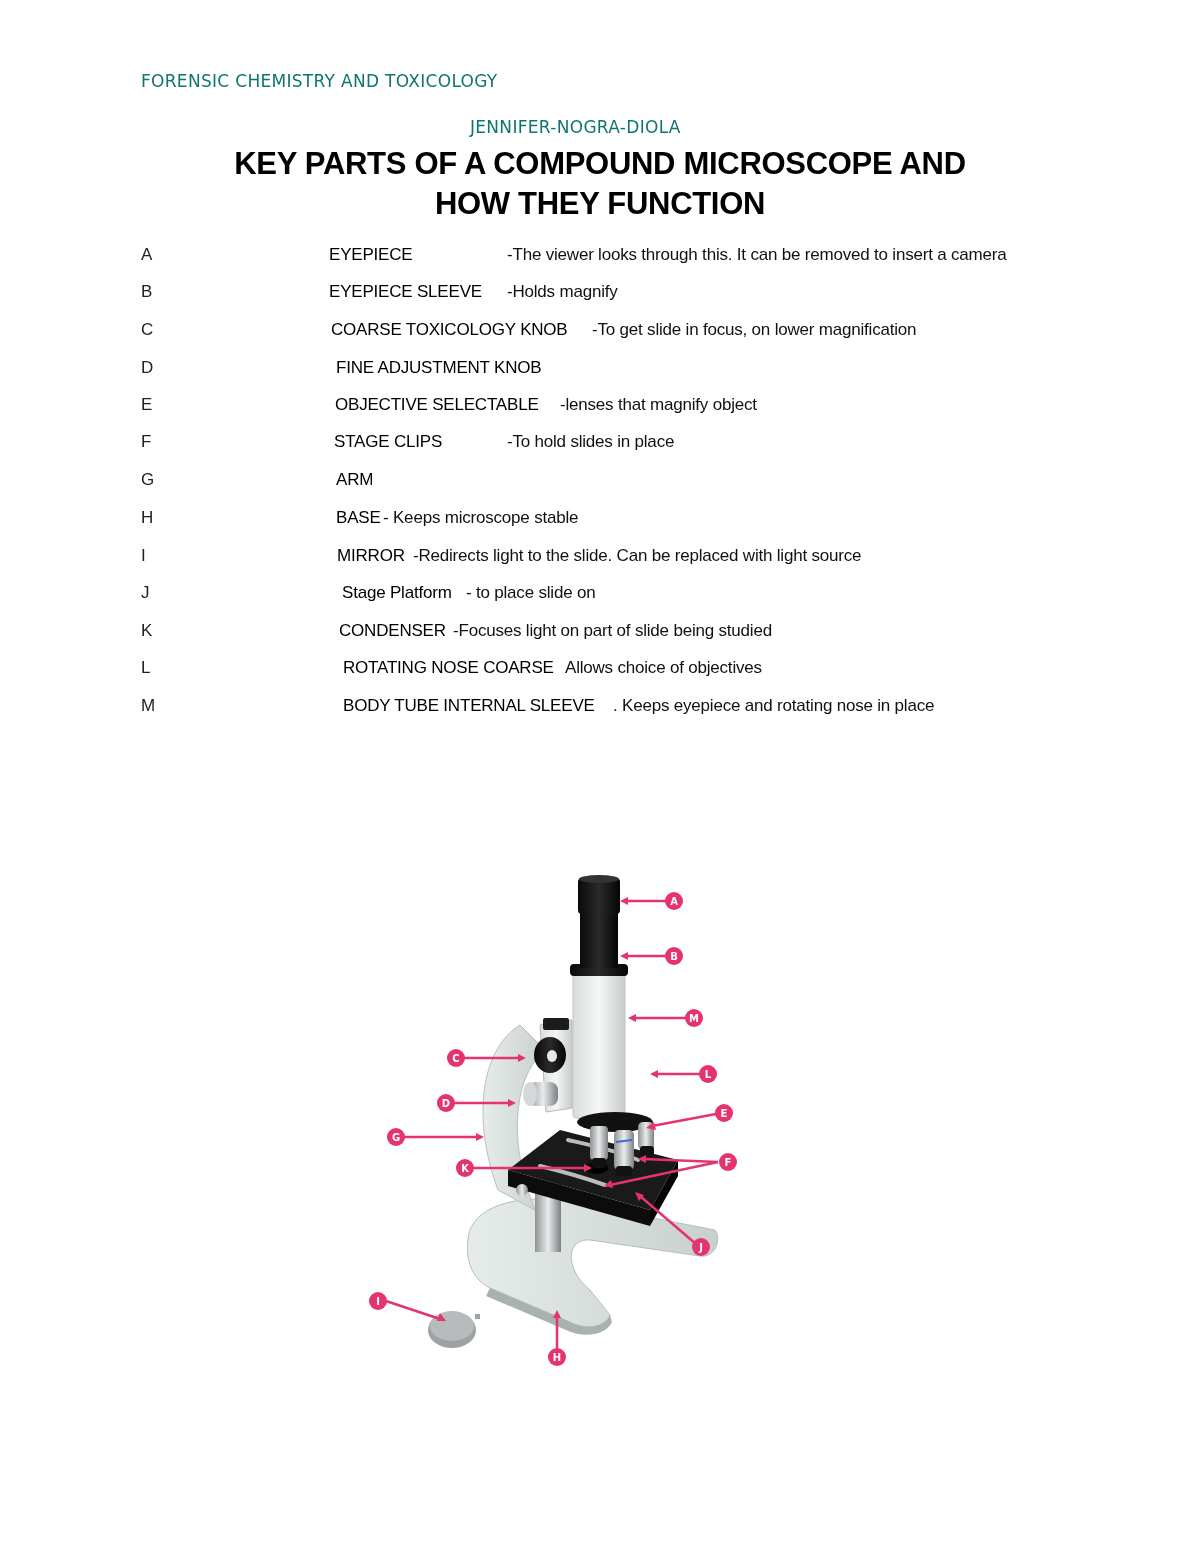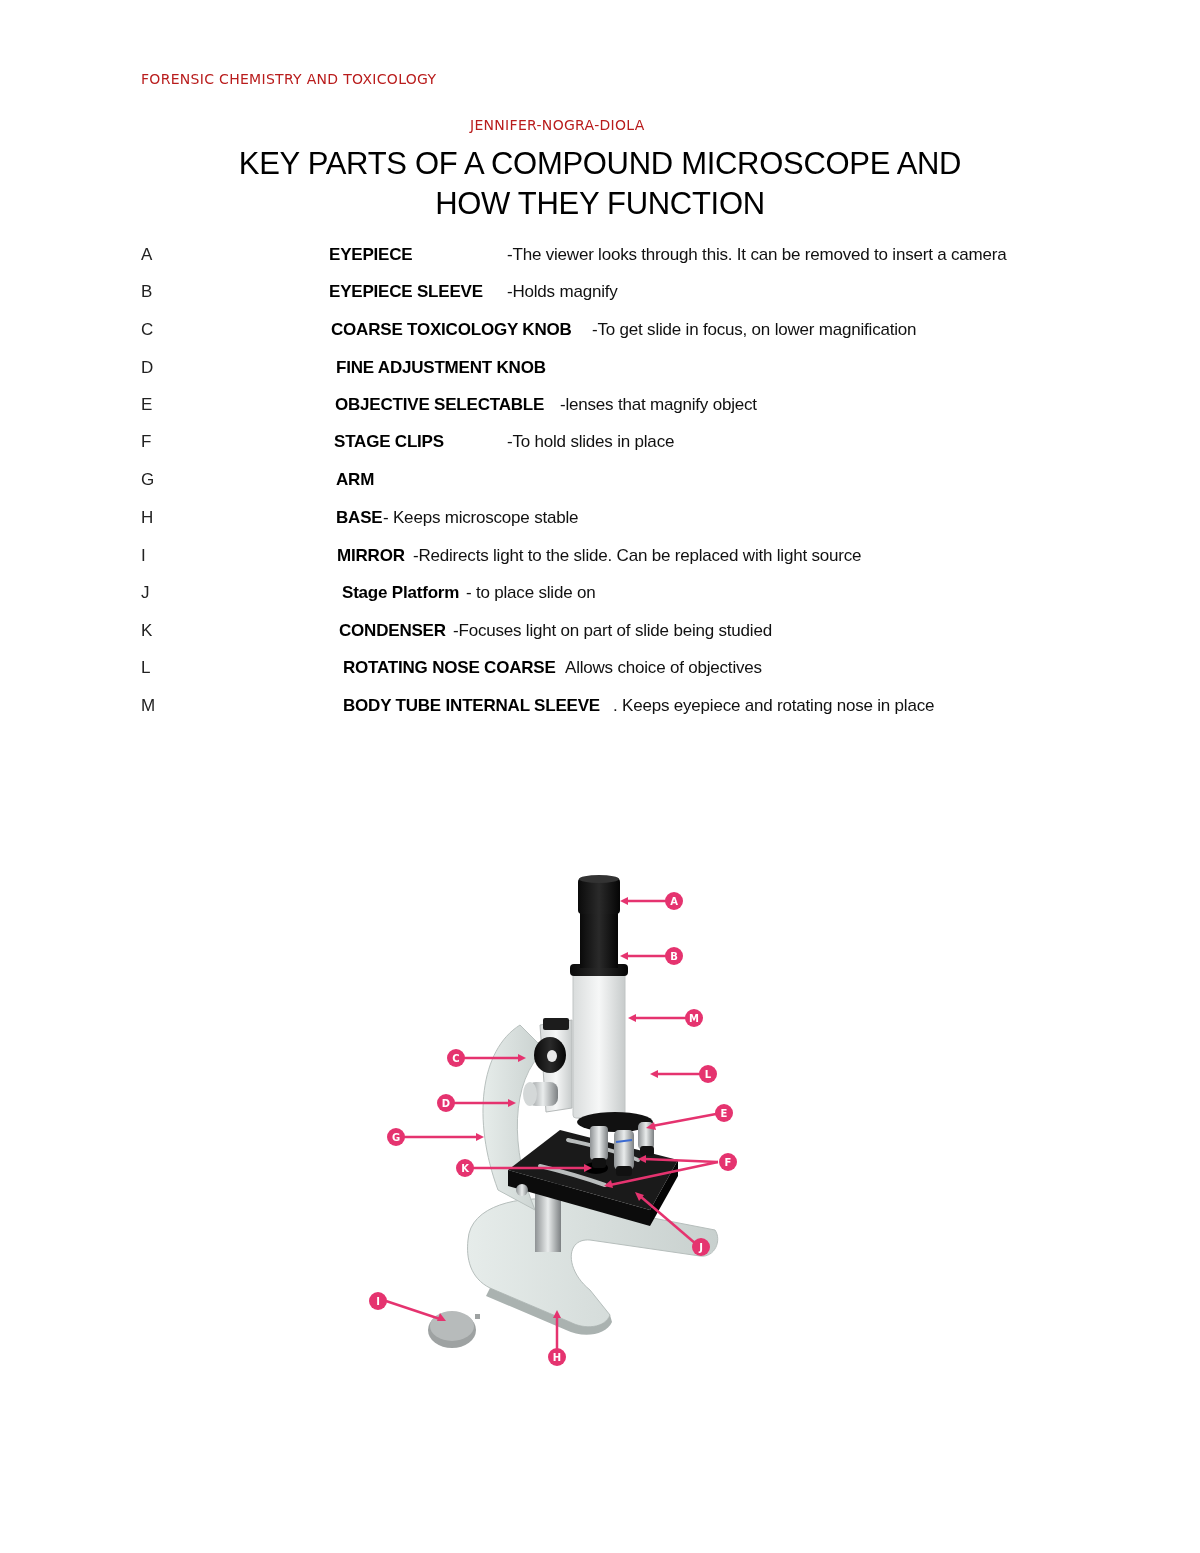--- a/index.html
+++ b/index.html
@@ -1,29 +1,29 @@
 <!DOCTYPE html>
 <html><head>
 <meta charset="utf-8">
 <style>
   html, body { margin: 0; padding: 0; background: #ffffff; }
   body { width: 1200px; height: 1553px; position: relative; overflow: hidden;
          font-family: "Liberation Sans", sans-serif; color: #000; }
-  .hdr { position: absolute; color: #b91c1c; font-family: "DejaVu Sans", sans-serif;
-         font-size: 14px; letter-spacing: 0.3px; }
+  .hdr { position: absolute; color: #0f766e; font-family: "DejaVu Sans", sans-serif;
+         font-size: 17px; letter-spacing: 0.3px; }
   #hdr-course { left: 141px; top: 71px; }
   #hdr-author { left: 470px; top: 97px; margin-top: 20px; }
   .title { position: absolute; left: 0; width: 1200px; text-align: center;
-           font-weight: normal; font-size: 31px; letter-spacing: -0.3px; line-height: 41px; }
+           font-weight: bold; font-size: 31px; letter-spacing: -0.3px; line-height: 41px; }
   #title-1 { top: 143px; }
   #title-2 { top: 183px; }
   .row { position: absolute; left: 0; width: 1200px; height: 24px; font-size: 17px;
          line-height: 24px; letter-spacing: -0.2px; }
   .row .letter { position: absolute; left: 141px; color: #222; }
-  .row .term { position: absolute; font-weight: bold; white-space: nowrap; }
+  .row .term { position: absolute; font-weight: normal; white-space: nowrap; }
   .row .desc { position: absolute; white-space: nowrap; color: #111; }
   #diagram { position: absolute; left: 360px; top: 860px; width: 400px; height: 520px; }
   .lbl-text { font-family: "DejaVu Sans", sans-serif; font-size: 10px; font-weight: bold;
               fill: #ffffff; text-anchor: middle; dominant-baseline: central; }
 </style>
 </head>
 <body>
 
 <div id="hdr-course" class="hdr">FORENSIC CHEMISTRY AND TOXICOLOGY</div>
 <div id="hdr-author" class="hdr">JENNIFER-NOGRA-DIOLA</div>

